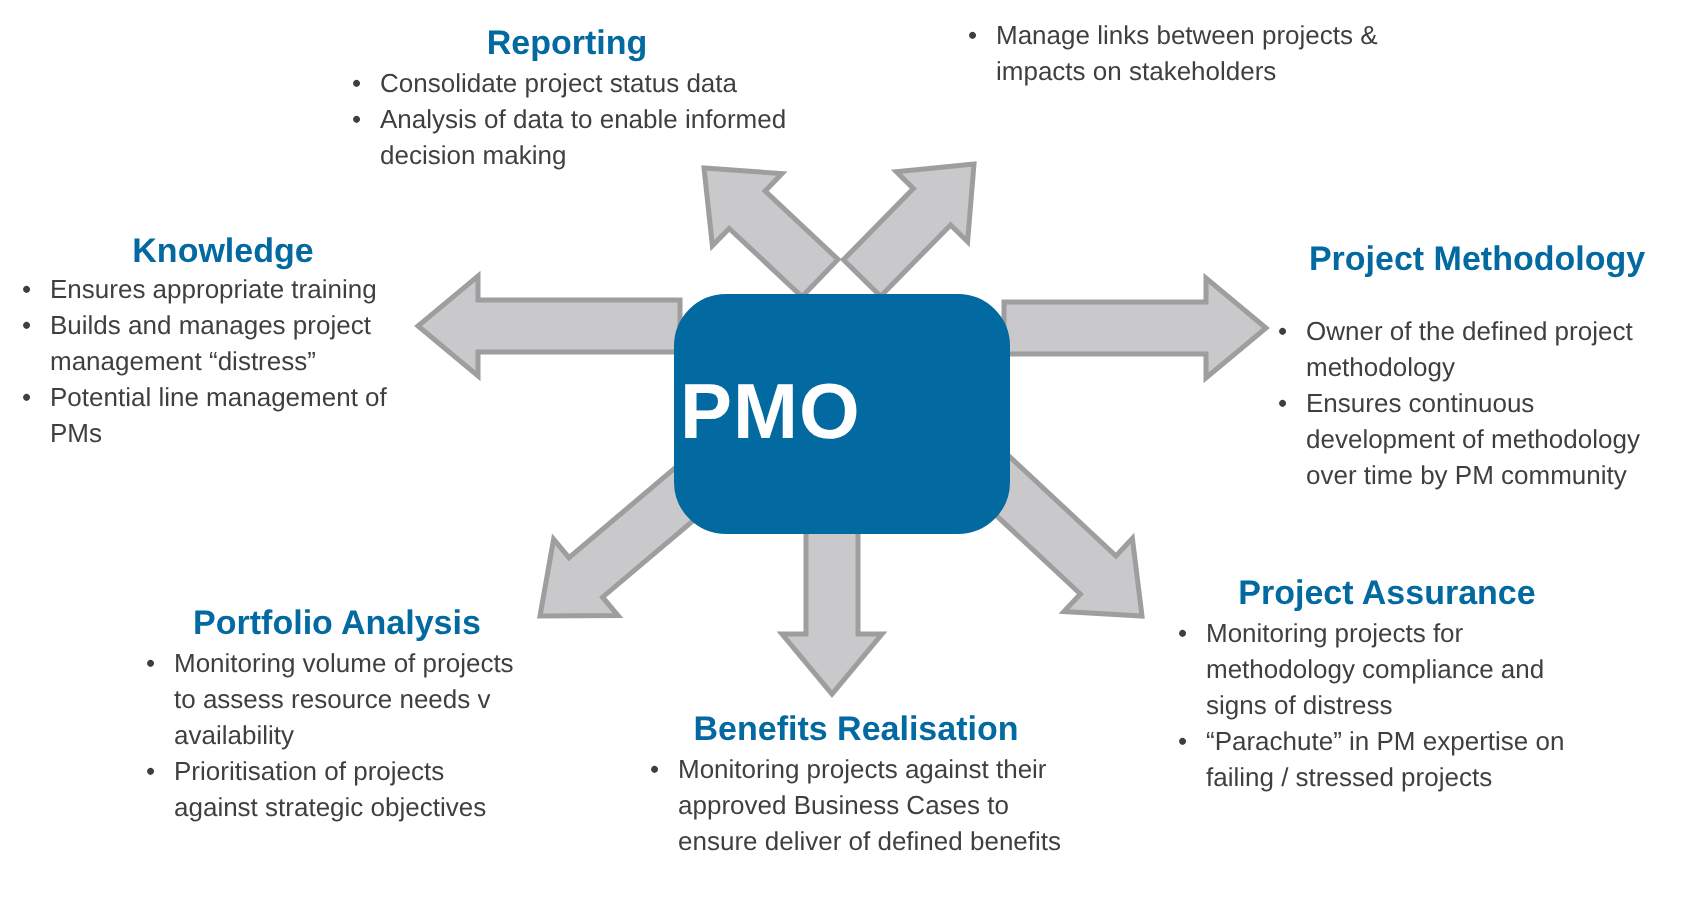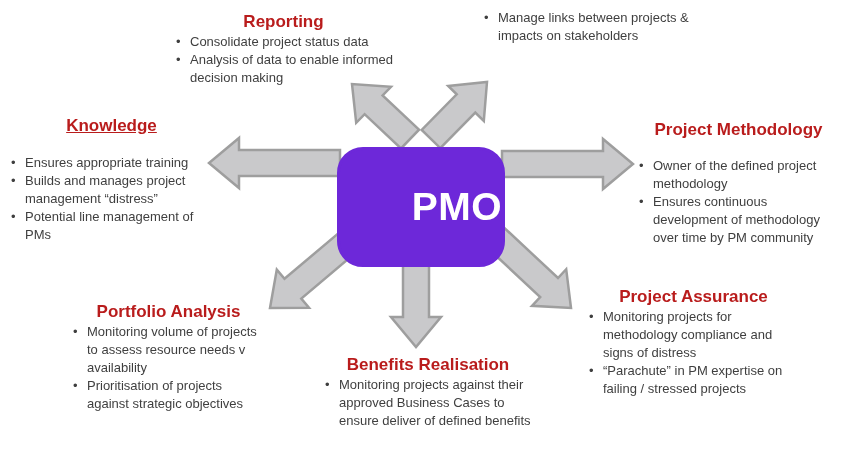--- a/index.html
+++ b/index.html
@@ -21,45 +21,45 @@
   .arrows polygon {
     fill: #c9c9cb;
     stroke: #9e9e9e;
     stroke-width: 2.5;
   }
   .pmo-box {
     position: absolute;
     left: 337px; top: 147px;
     width: 168px; height: 120px;
     box-sizing: border-box;
-    background: #6d28d9;
-    border: 3px solid #6d28d9;
+    background: #0369a1;
+    border: 3px solid #0369a1;
     border-radius: 26px;
     display: flex;
     align-items: center;
-    justify-content: flex-end;
+    justify-content: flex-start;
     z-index: 2;
   }
   .pmo-label {
     color: #ffffff;
     font-size: 39px;
     font-weight: bold;
     letter-spacing: 0.5px;
   }
   .sec {
     position: absolute;
     z-index: 3;
   }
   .sec .title {
     margin: 0 0 1px 0;
     font-size: 17px;
     line-height: 20px;
     font-weight: bold;
     text-align: center;
-    color: #b91c1c;
+    color: #0369a1;
   }
   .sec ul.bullets {
     margin: 0;
     padding: 0;
     list-style: none;
   }
   .sec li {
     position: relative;
     padding-left: 17px;
     font-size: 13px;
@@ -68,21 +68,21 @@
   .sec li::before {
     content: "\2022";
     position: absolute;
     left: 3px;
     top: 0;
   }
   #sec-reporting   { left: 173px; top: 12px;  width: 221px; }
   #sec-dependency  { left: 481px; top: 9px;   width: 211px; }
   #sec-dependency .title { line-height: 22px; margin-bottom: 2px; }
   #sec-knowledge   { left: 8px;   top: 116px; width: 207px; }
-  #sec-knowledge .title { margin-bottom: 18px; text-decoration: underline; }
+  #sec-knowledge .title { margin-bottom: 0; }
   #sec-methodology { left: 636px; top: 120px; width: 205px; }
   #sec-methodology .title { margin-bottom: 17px; }
   #sec-portfolio   { left: 70px;  top: 302px; width: 197px; }
   #sec-benefits    { left: 322px; top: 355px; width: 212px; }
   #sec-assurance   { left: 586px; top: 287px; width: 215px; }
 </style>
 </head>
 <body>
 
 <div class="canvas">

